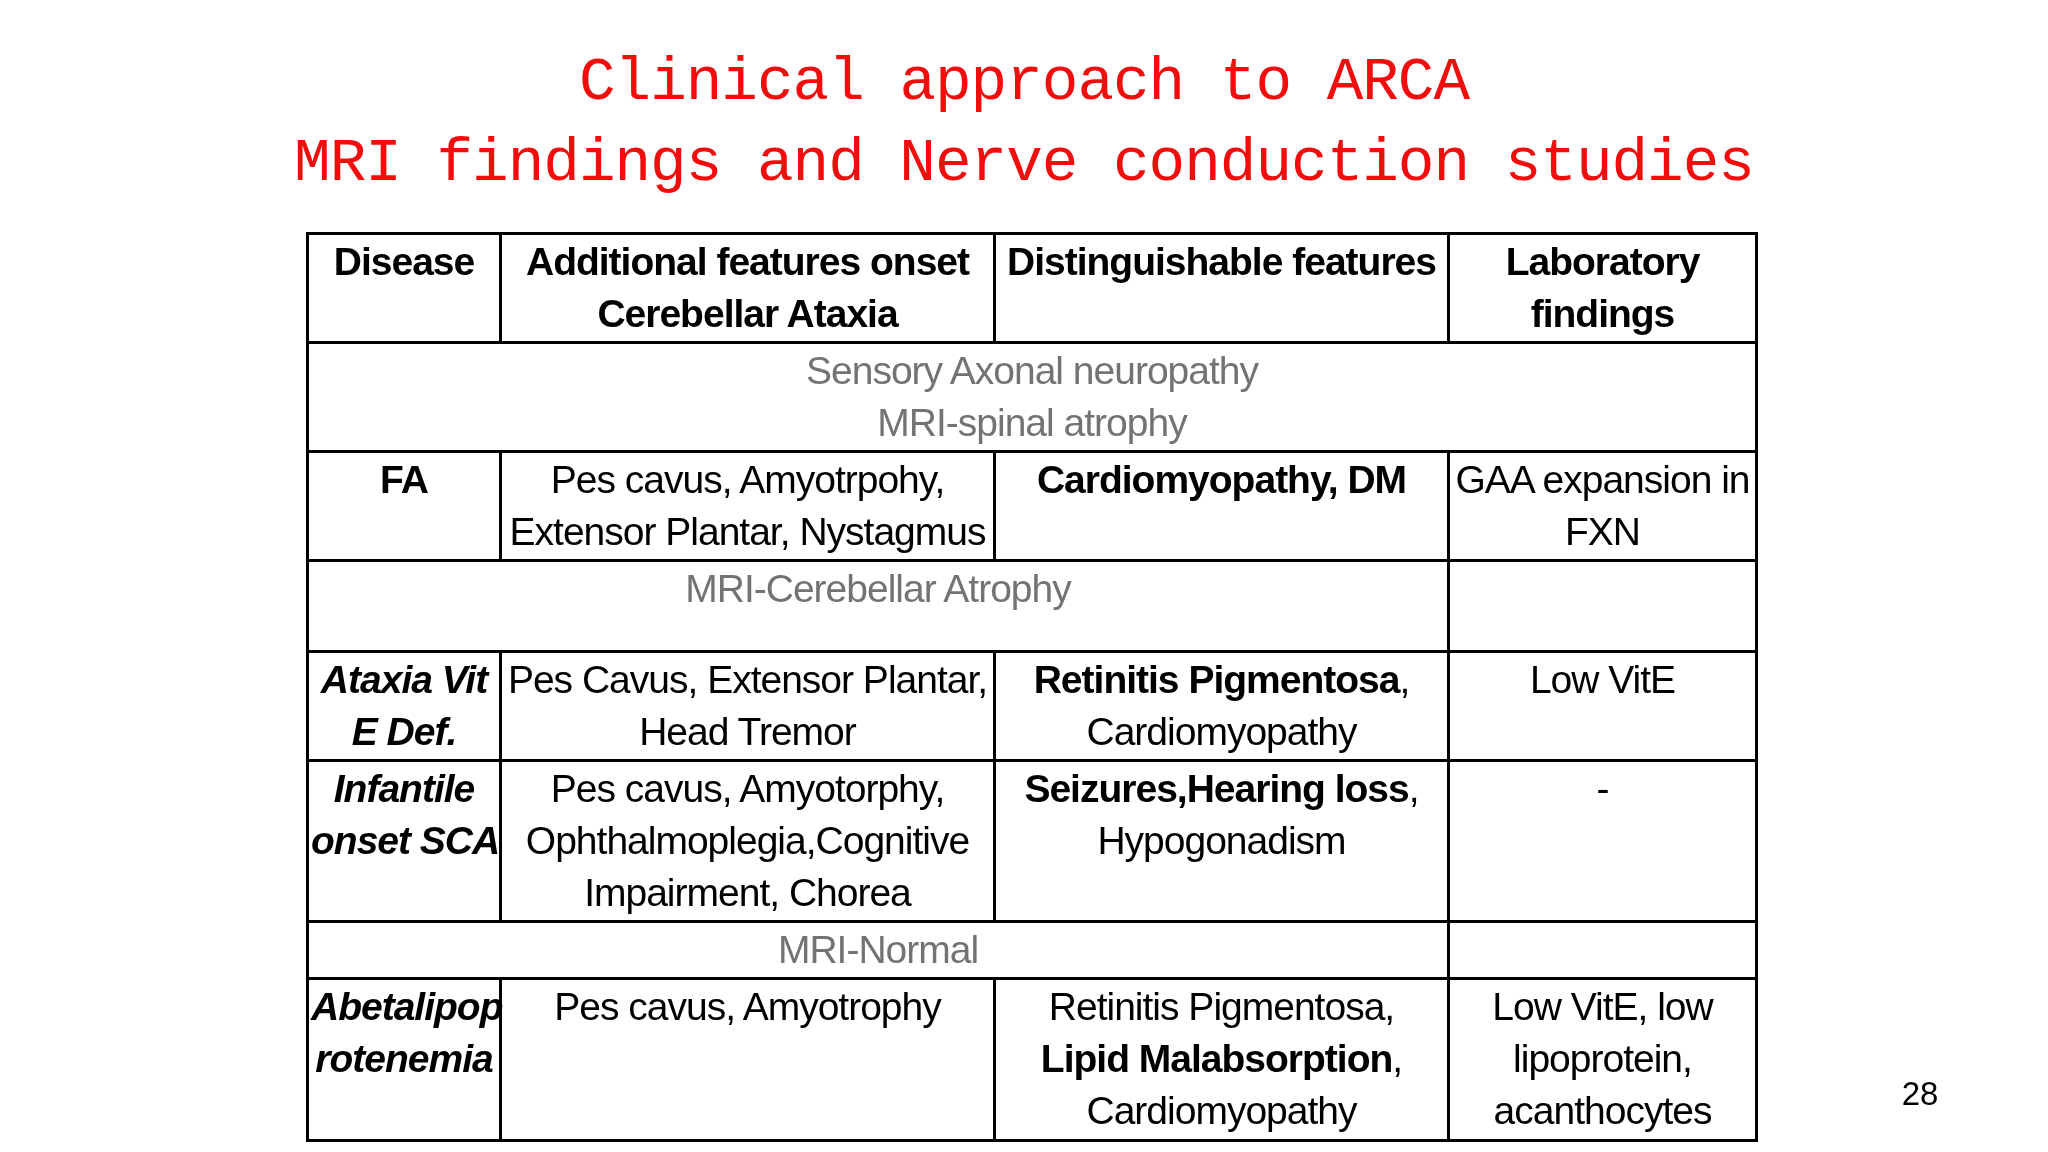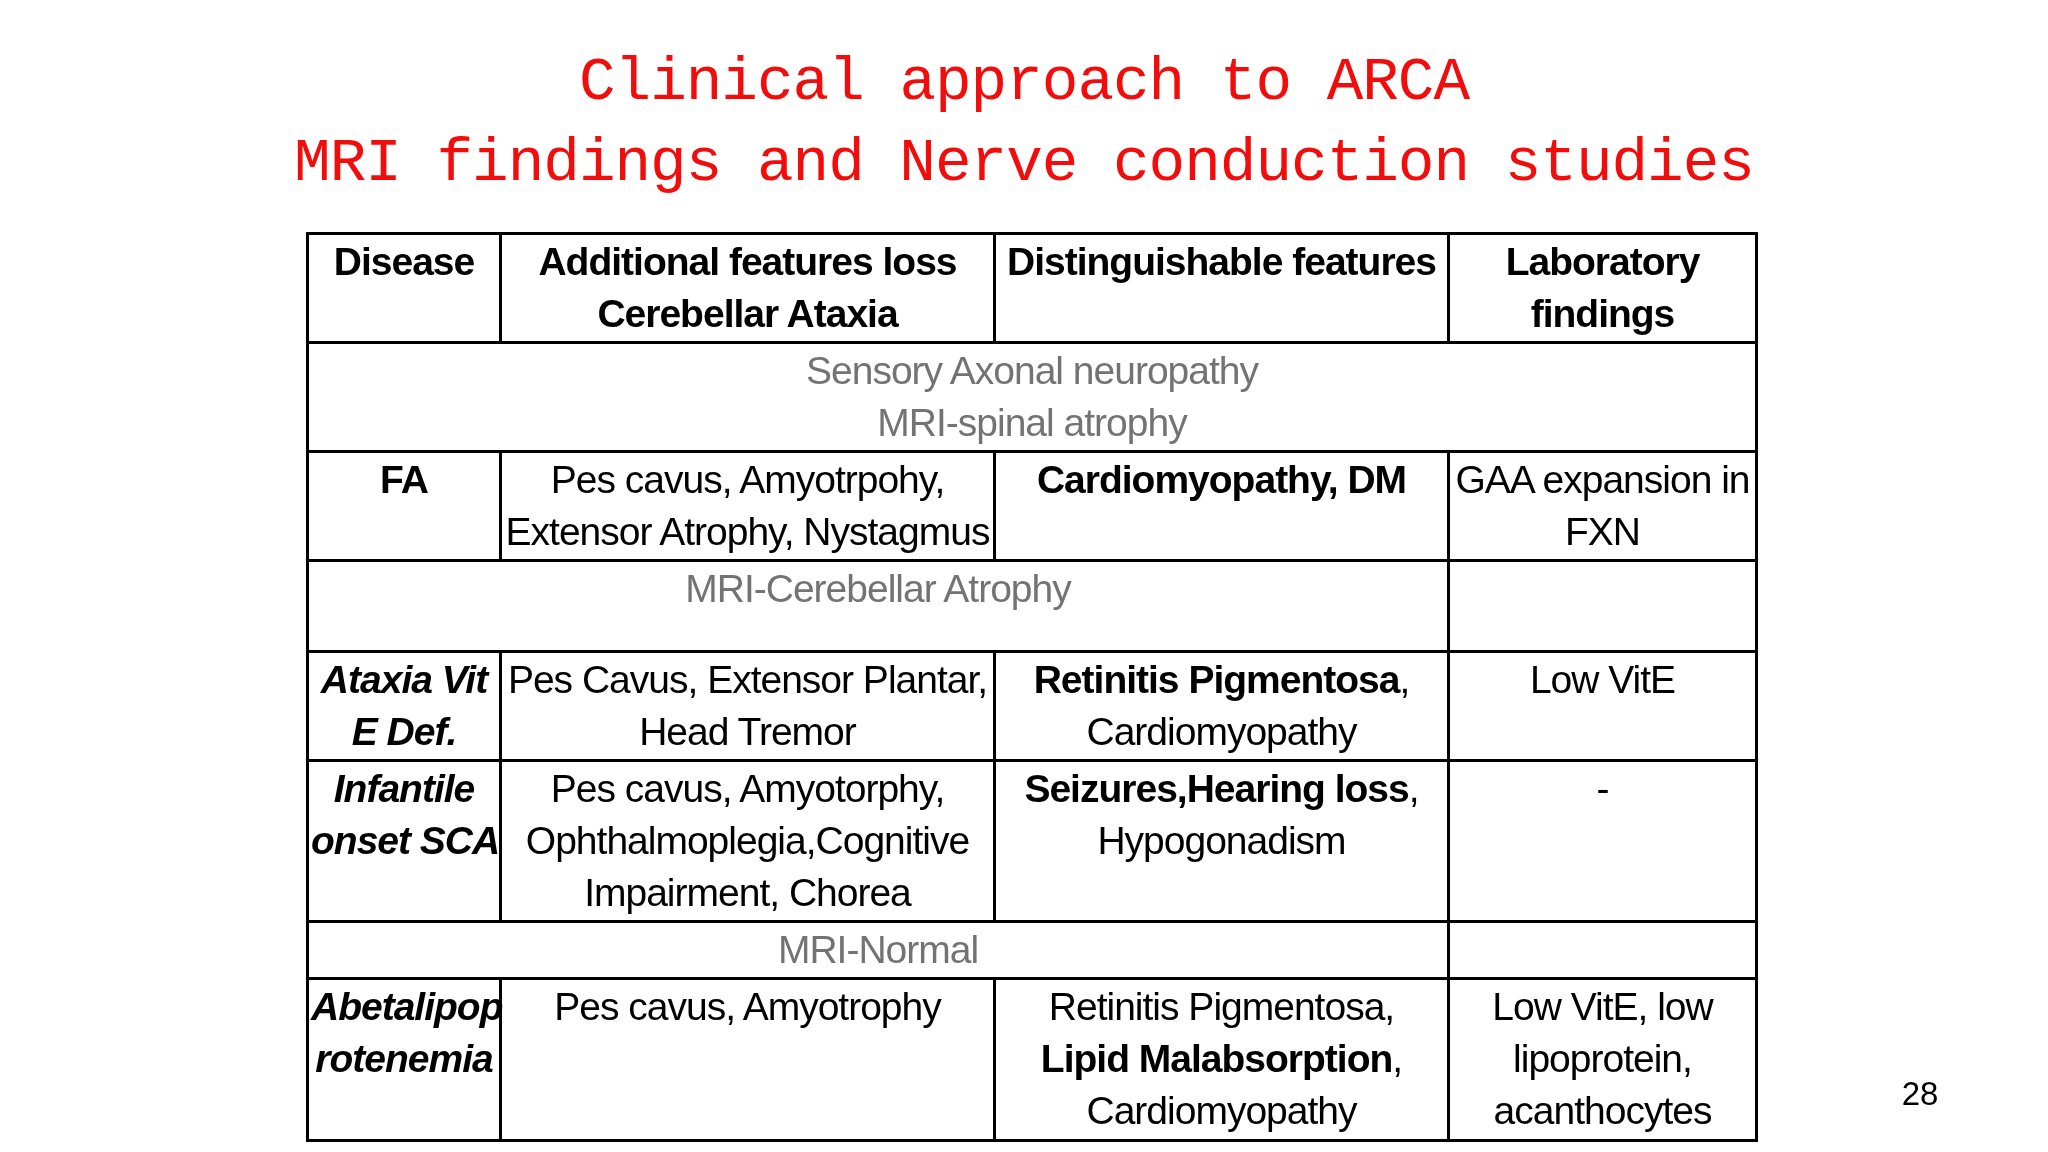--- a/index.html
+++ b/index.html
@@ -41,36 +41,36 @@
   <table class="clinical">
       <colgroup>
         <col style="width: 193px;">
         <col style="width: 494px;">
         <col style="width: 454px;">
         <col style="width: 308px;">
       </colgroup>
       <thead>
         <tr style="height: 108px;">
           <th>Disease</th>
-          <th>Additional features loss
+          <th>Additional features onset
 Cerebellar Ataxia</th>
           <th>Distinguishable features</th>
           <th>Laboratory
 findings</th>
         </tr>
       </thead>
       <tbody>
         <tr style="height: 104px;">
           <td colspan="4" class="section-cell">Sensory Axonal neuropathy
 MRI-spinal atrophy</td>
         </tr>
         <tr style="height: 106px;">
           <td><span class="bold">FA</span></td>
           <td><span>Pes cavus, Amyotrpohy,
-Extensor Atrophy, Nystagmus</span></td>
+Extensor Plantar, Nystagmus</span></td>
           <td><span class="bold">Cardiomyopathy, DM</span></td>
           <td><span>GAA expansion in
 FXN</span></td>
         </tr>
         <tr style="height: 91px;">
           <td colspan="3" class="section-cell pad-center">MRI-Cerebellar Atrophy</td>
           <td></td>
         </tr>
         <tr style="height: 106px;">
           <td><span class="bold italic">Ataxia Vit

